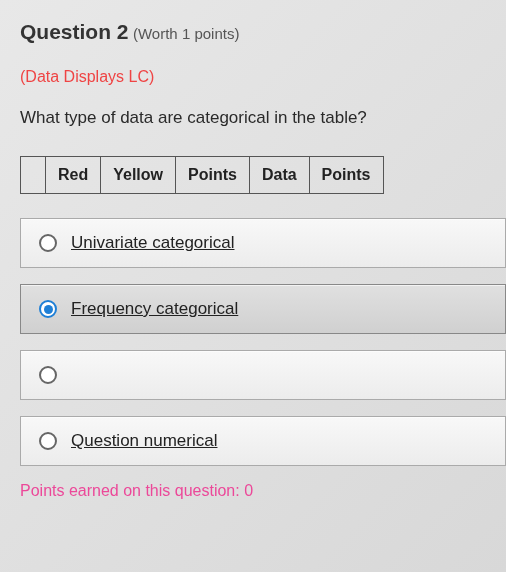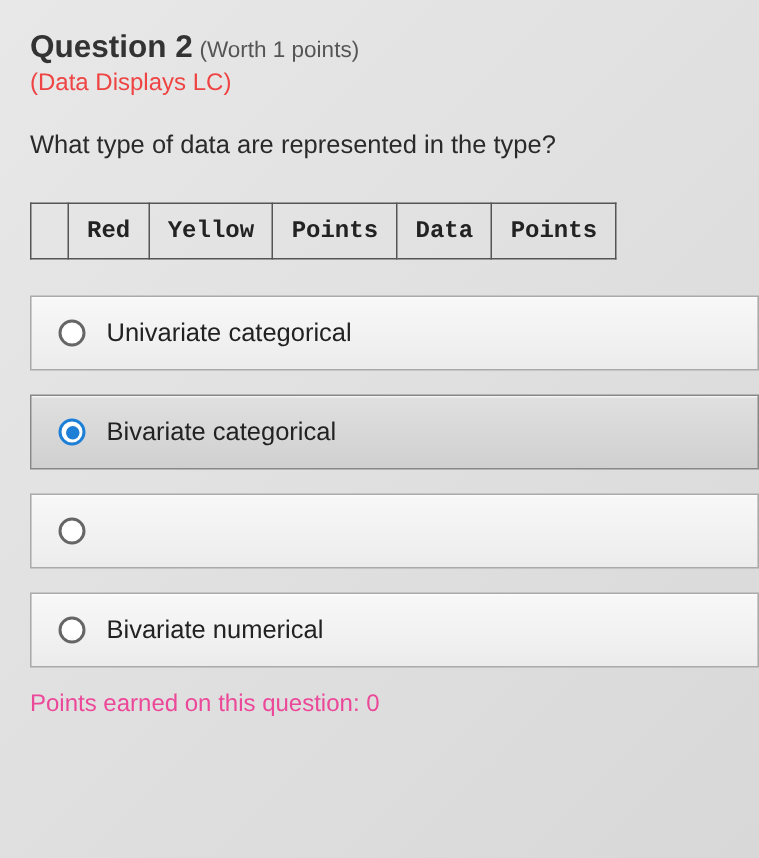--- a/index.html
+++ b/index.html
@@ -10,21 +10,21 @@
     body {
       width: 506px;
       height: 572px;
       background: linear-gradient(135deg, #e8e8e8 0%, #d8d8d8 100%);
       font-family: Arial, Helvetica, sans-serif;
       padding: 20px 0 20px 20px;
       color: #2a2a2a;
       overflow: hidden;
     }
     .question-header {
-      margin-bottom: 3px;
+      margin-bottom: 24px;
     }
     .question-title {
       font-size: 21px;
       font-weight: bold;
       color: #333;
       display: inline;
     }
     .question-worth {
       font-size: 15px;
       color: #555;
@@ -47,21 +47,20 @@
     table.data-table th,
     table.data-table td {
       border: 1.5px solid #555;
       padding: 9px 12px;
       text-align: center;
       font-size: 16px;
       color: #222;
     }
     table.data-table th {
       font-weight: bold;
-      font-family: Liberation Mono, monospace;
     }
     table.data-table .row-label {
       font-weight: bold;
       text-align: left;
     }
     .option {
       display: flex;
       align-items: center;
       border: 1px solid #aaa;
       background: linear-gradient(180deg, #f8f8f8 0%, #ececec 100%);
@@ -94,38 +93,39 @@
       content: "";
       width: 9px;
       height: 9px;
       background: #1e7fd6;
       border-radius: 50%;
       display: block;
     }
     .option-label {
       font-size: 17px;
       color: #222;
+      text-decoration: underline;
     }
     .points-earned {
       font-size: 16px;
       color: #ec4899;
       margin-top: 8px;
     }
   </style>
 </head>
 <body>
 
 <div class="question-header">
   <span class="question-title">Question 2</span>
   <span class="question-worth">(Worth 1 points)</span>
 </div>
 
 <div class="subtitle">(Data Displays LC)</div>
 
-<div class="question-text">What type of data are represented in the type?</div>
+<div class="question-text">What type of data are categorical in the table?</div>
 
 <table class="data-table">
   <tbody>
       <tr>
     <th></th>
     <th>Red</th>
     <th>Yellow</th>
     <th>Points</th>
     <th>Data</th>
     <th>Points</th>
@@ -133,27 +133,27 @@
 </tbody>
   </table>
 
 <div class="option">
   <span class="radio"></span>
   <span class="option-label">Univariate categorical</span>
 </div>
 
 <div class="option selected">
   <span class="radio checked"></span>
-  <span class="option-label">Bivariate categorical</span>
+  <span class="option-label">Frequency categorical</span>
 </div>
 
 <div class="option">
   <span class="radio"></span>
 </div>
 
 <div class="option">
   <span class="radio"></span>
-  <span class="option-label">Bivariate numerical</span>
+  <span class="option-label">Question numerical</span>
 </div>
 
 <div class="points-earned">
   <span>Points earned on this question: </span><span>0</span>
 </div>
 
 </body></html>

